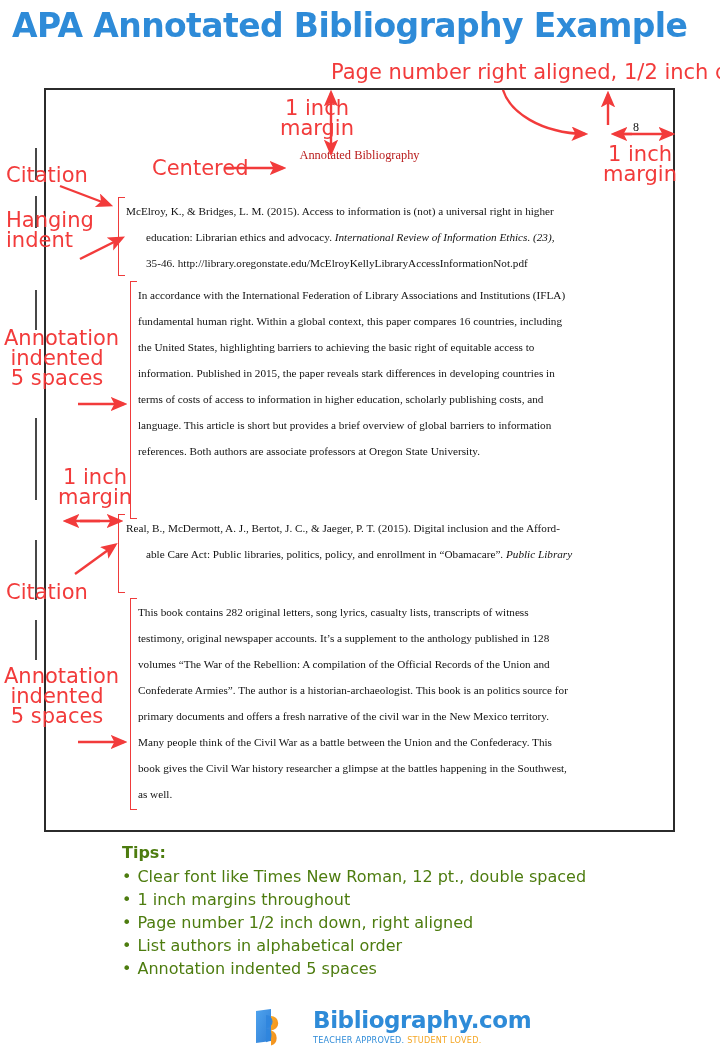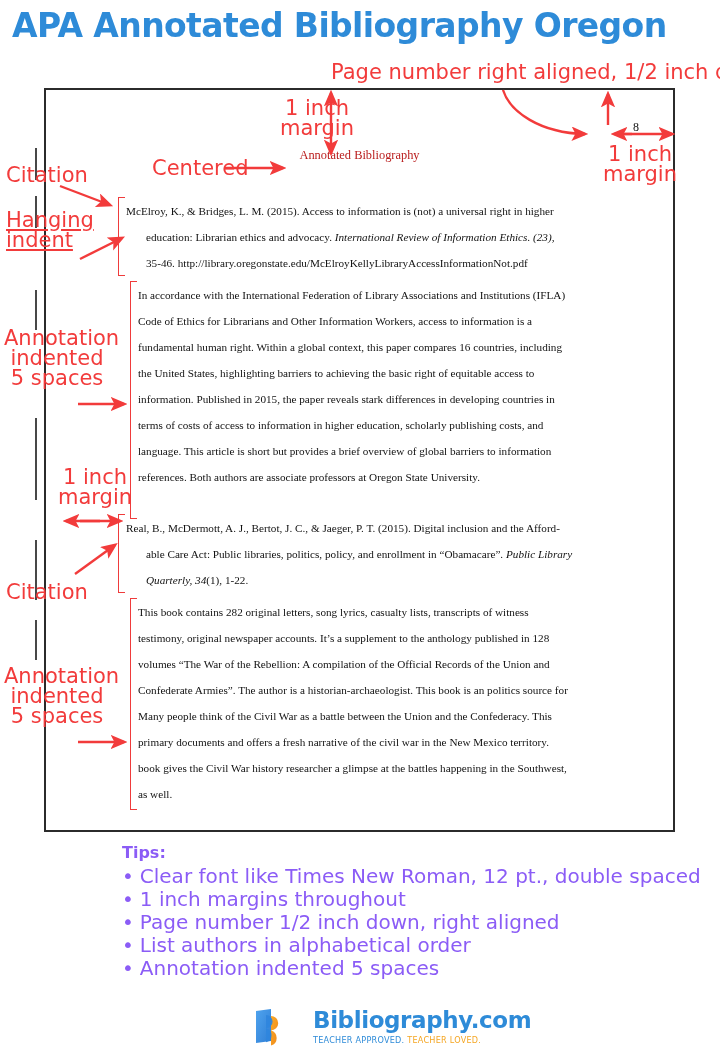--- a/index.html
+++ b/index.html
@@ -114,35 +114,35 @@
     white-space: nowrap;
   }
   .anno.wrap { white-space: normal; text-align: center; }
 
   
   .tips {
     position: absolute;
     left: 122px;
     top: 843px;
     width: 560px;
-    color: #8b5cf6;
+    color: #4d7c0f;
     font-family: "DejaVu Sans", sans-serif;
   }
   .tips-title {
     font-weight: bold;
     font-size: 16px;
     margin-bottom: 3px;
   }
   .tips ul {
     list-style: none;
     margin: 0;
     padding: 0;
   }
   .tips li {
-    font-size: 20px;
+    font-size: 16px;
     line-height: 23px;
     white-space: nowrap;
   }
   .tips li:before {
     content: "\2022";
     margin-right: 6px;
   }
 
   
   .logo {
@@ -170,59 +170,57 @@
     margin-top: 4px;
   }
   .logo-tag .t1 { color: #2e8bd8; }
   .logo-tag .t2 { color: #f5a623; }
 
   svg.ov { position: absolute; left: 0; top: 0; width: 720px; height: 1060px; pointer-events: none; }
 </style>
 </head>
 <body>
 
-<div class="page-title">APA Annotated Bibliography Oregon</div>
+<div class="page-title">APA Annotated Bibliography Example</div>
 
 <div class="paper">
   <div class="paper-inner">
 
     <div class="page-num">8</div>
 
     <div class="doc-heading">Annotated Bibliography</div>
 
     <div class="block citation doc-text" style="top:108px;">
       <p><span>McElroy, K., &amp; Bridges, L. M. (2015). Access to information is (not) a universal right in higher</span></p>
       <p><span>education: Librarian ethics and advocacy. </span><span class="it">International Review of Information Ethics. (23),</span></p>
       <p><span>35-46. http://library.oregonstate.edu/McElroyKellyLibraryAccessInformationNot.pdf</span></p>
     </div>
 
     <div class="block annot doc-text" style="top:192px; left:92px; width:482px;">
       <p>In accordance with the International Federation of Library Associations and Institutions (IFLA)</p>
-      <p>Code of Ethics for Librarians and Other Information Workers, access to information is a</p>
       <p>fundamental human right.  Within a global context, this paper compares 16 countries, including</p>
       <p>the United States, highlighting barriers to achieving the basic right of equitable access to</p>
       <p>information. Published in 2015, the paper reveals stark differences in developing countries in</p>
       <p>terms of costs of access to information in higher education, scholarly publishing costs, and</p>
       <p>language. This article is short but provides a brief overview of global barriers to information</p>
       <p>references. Both authors are associate professors at Oregon State University.</p>
     </div>
 
     <div class="block citation doc-text" style="top:425px;">
       <p><span>Real, B., McDermott, A. J., Bertot, J. C., &amp; Jaeger, P. T. (2015). Digital inclusion and the Afford-</span></p>
       <p><span>able Care Act: Public libraries, politics, policy, and enrollment in “Obamacare”. </span><span class="it">Public Library</span></p>
-      <p><span class="it">Quarterly, 34</span><span>(1), 1-22.</span></p>
     </div>
 
     <div class="block annot doc-text" style="top:509px; left:92px; width:482px;">
       <p>This book contains 282 original letters, song lyrics, casualty lists, transcripts of witness</p>
       <p>testimony, original newspaper accounts. It’s a supplement to the anthology published in 128</p>
       <p>volumes “The War of the Rebellion: A compilation of the Official Records of the Union and</p>
       <p>Confederate Armies”. The author is a historian-archaeologist. This book is an politics source for</p>
+      <p>primary documents and offers a fresh narrative of the civil war in the New Mexico territory.</p>
       <p>Many people think of the Civil War as a battle between the Union and the Confederacy. This</p>
-      <p>primary documents and offers a fresh narrative of the civil war in the New Mexico territory.</p>
       <p>book gives the Civil War history researcher a glimpse at the battles happening in the Southwest,</p>
       <p>as well.</p>
     </div>
 
     <div class="bracket" style="left:72px; top:107px; height:79px;"></div>
     <div class="bracket" style="left:84px; top:191px; height:238px;"></div>
     <div class="bracket" style="left:72px; top:424px; height:79px;"></div>
     <div class="bracket" style="left:84px; top:508px; height:212px;"></div>
   </div>
 </div>
@@ -276,21 +274,21 @@
 <div class="anno wrap" style="left:278px; top:98px; width:78px; white-space:pre-line;">1 inch
 margin</div>
 
 <div class="anno" style="left:152px; top:158px;">Centered</div>
 
 <div class="anno wrap" style="left:600px; top:144px; width:80px; white-space:pre-line;">1 inch
 margin</div>
 
 <div class="anno" style="left:6px; top:165px;">Citation</div>
 
-<div class="anno wrap" style="left:6px; top:210px; width:96px; text-align:left; white-space:pre-line;text-decoration:underline;">Hanging
+<div class="anno wrap" style="left:6px; top:210px; width:96px; text-align:left; white-space:pre-line;">Hanging
 indent</div>
 
 <div class="anno wrap" style="left:4px; top:328px; width:106px; text-align:center; white-space:pre-line;">Annotation
 indented
 5 spaces</div>
 
 <div class="anno wrap" style="left:58px; top:467px; width:74px; text-align:center; white-space:pre-line;">1 inch
 margin</div>
 
 <div class="anno" style="left:6px; top:582px;">Citation</div>
@@ -323,16 +321,16 @@
       </linearGradient>
     </defs>
     <path d="M3,3 L18,1 L18,33 L3,35 Z" fill="url(#gb)"></path>
     <path d="M18,8 a7.2,7.2 0 0 1 0,14.4 a7.8,7.8 0 0 1 0,15.0 Z" fill="url(#go)"></path>
     <path d="M13,7 a6.6,6.6 0 0 1 0,13.2 a7.2,7.2 0 0 1 0,14 Z" fill="#2f86dd" opacity="0.92"></path>
   </svg>
   <div>
     <div class="logo-word">Bibliography.com</div>
     <div class="logo-tag">
       <span class="t1">TEACHER APPROVED.</span>
-      <span class="t2">TEACHER LOVED.</span>
+      <span class="t2">STUDENT LOVED.</span>
     </div>
   </div>
 </div>
 
 </body></html>

